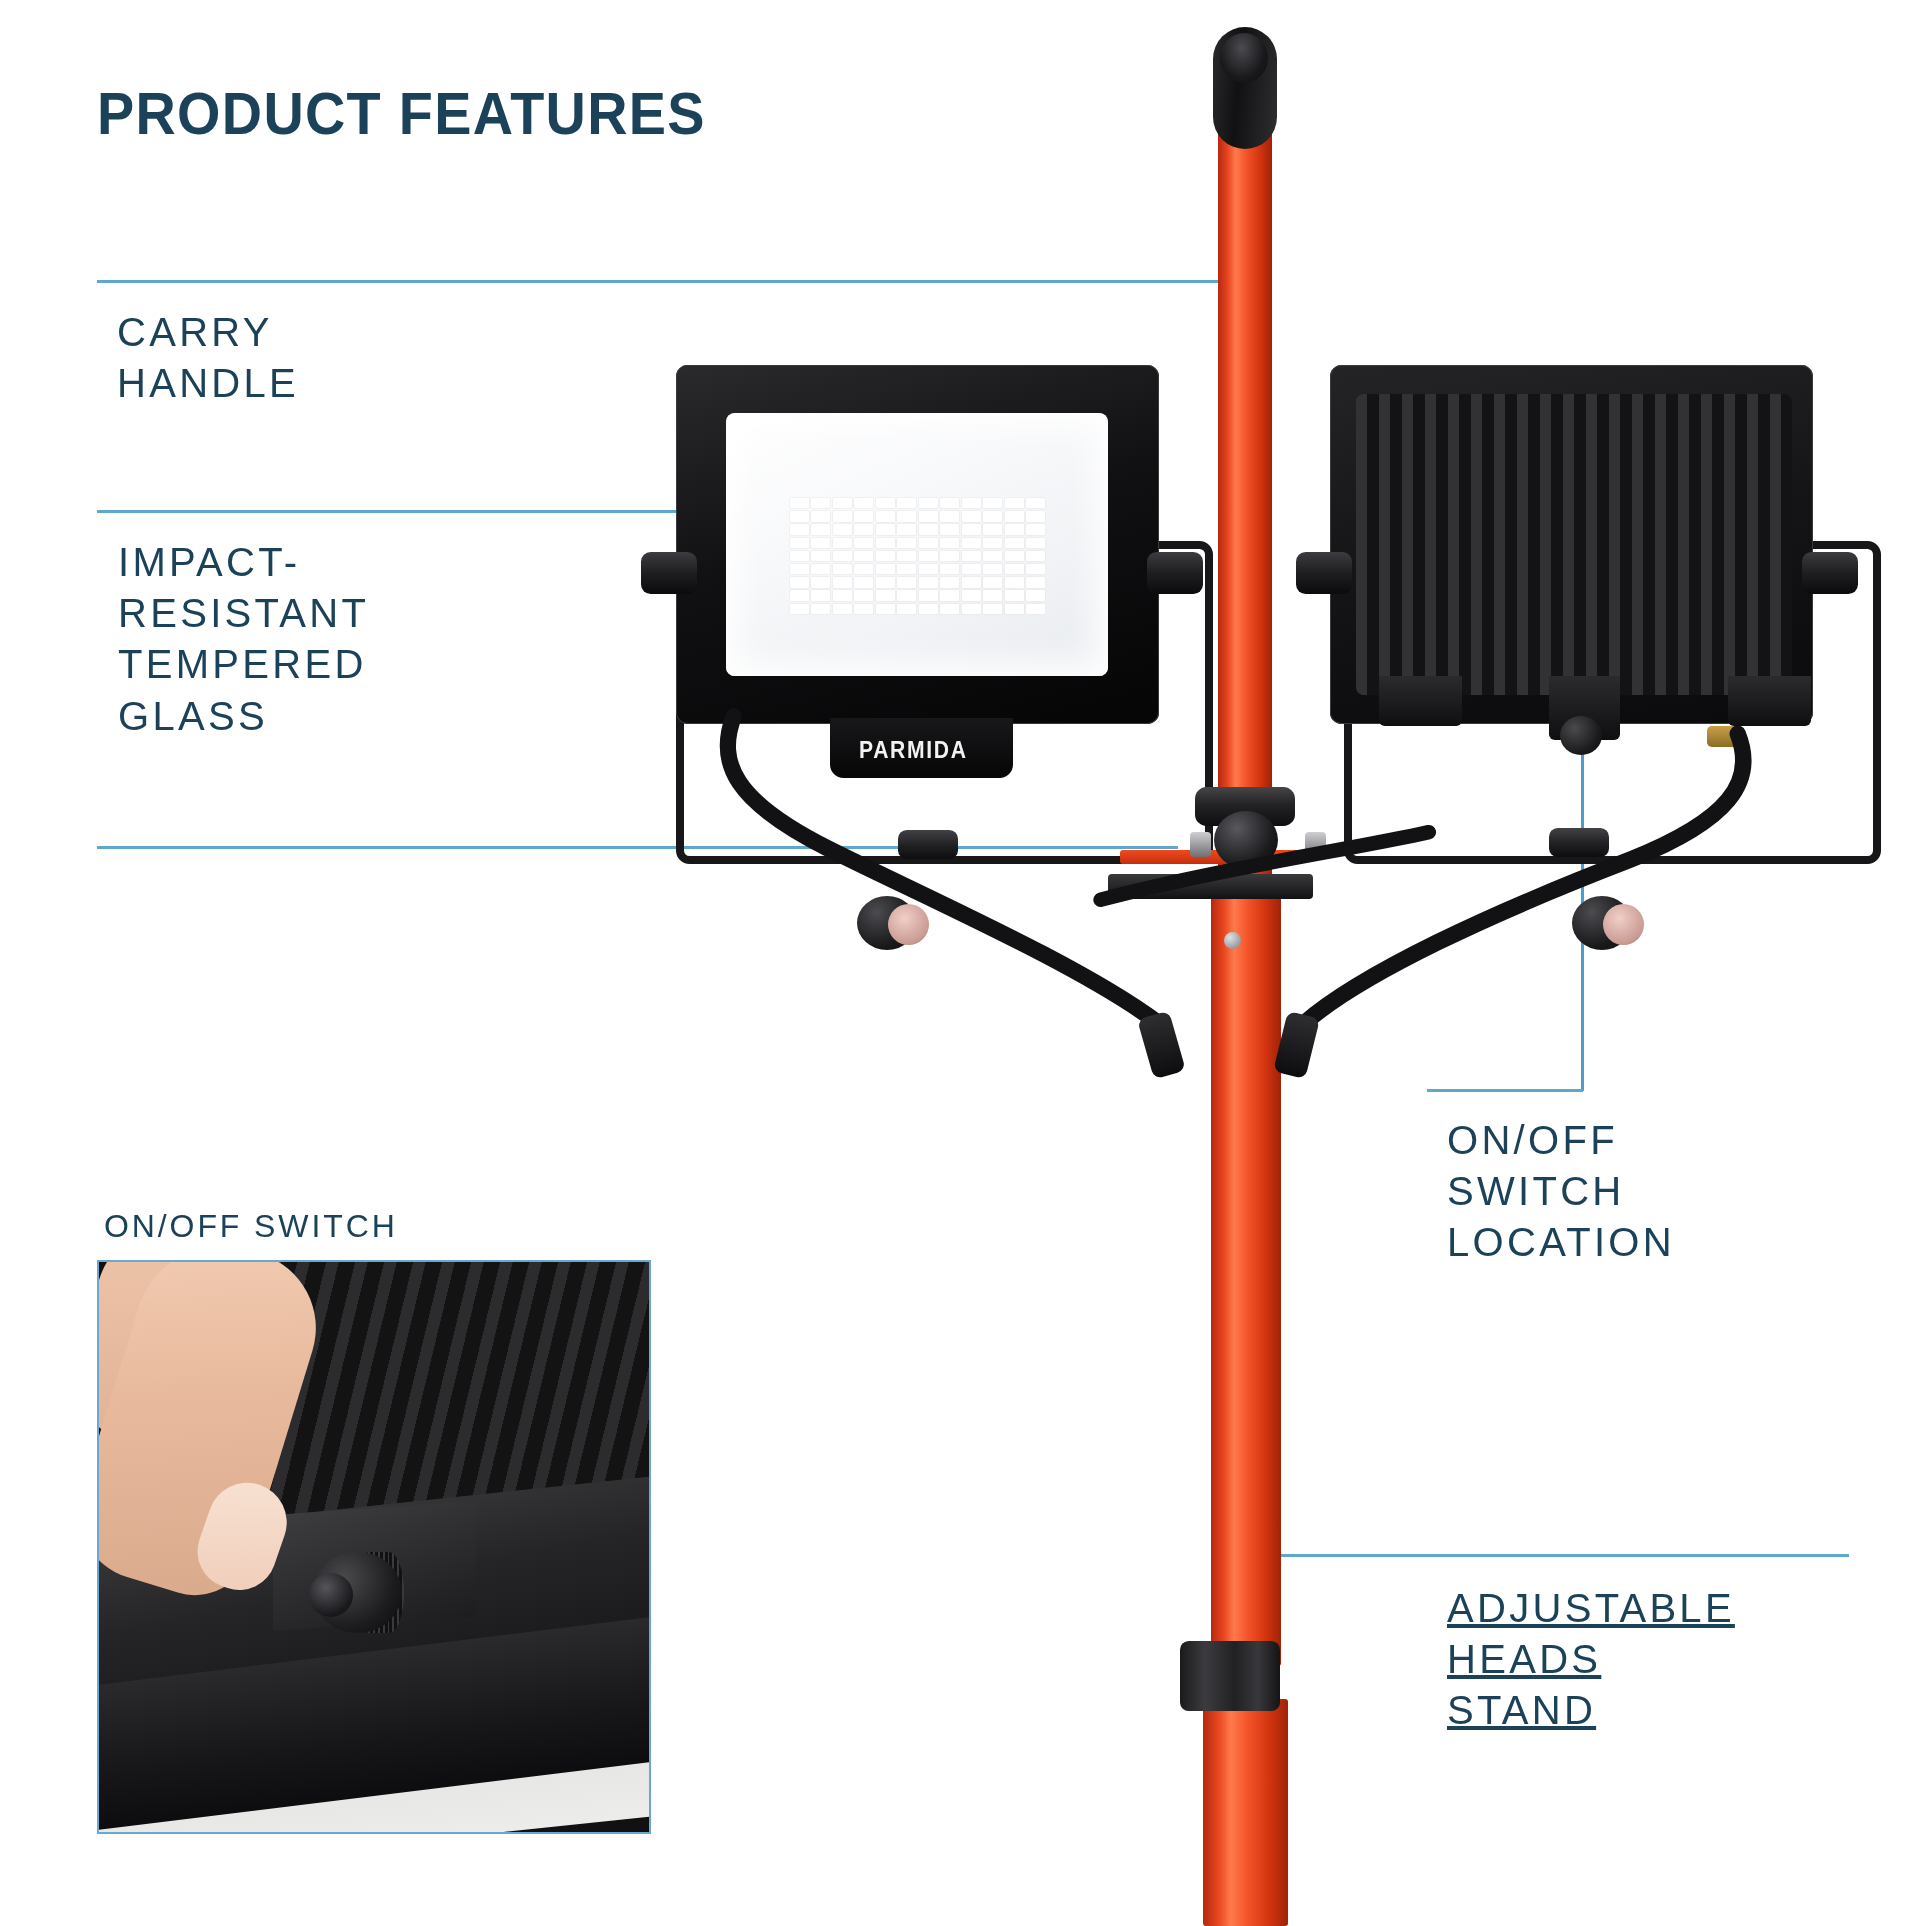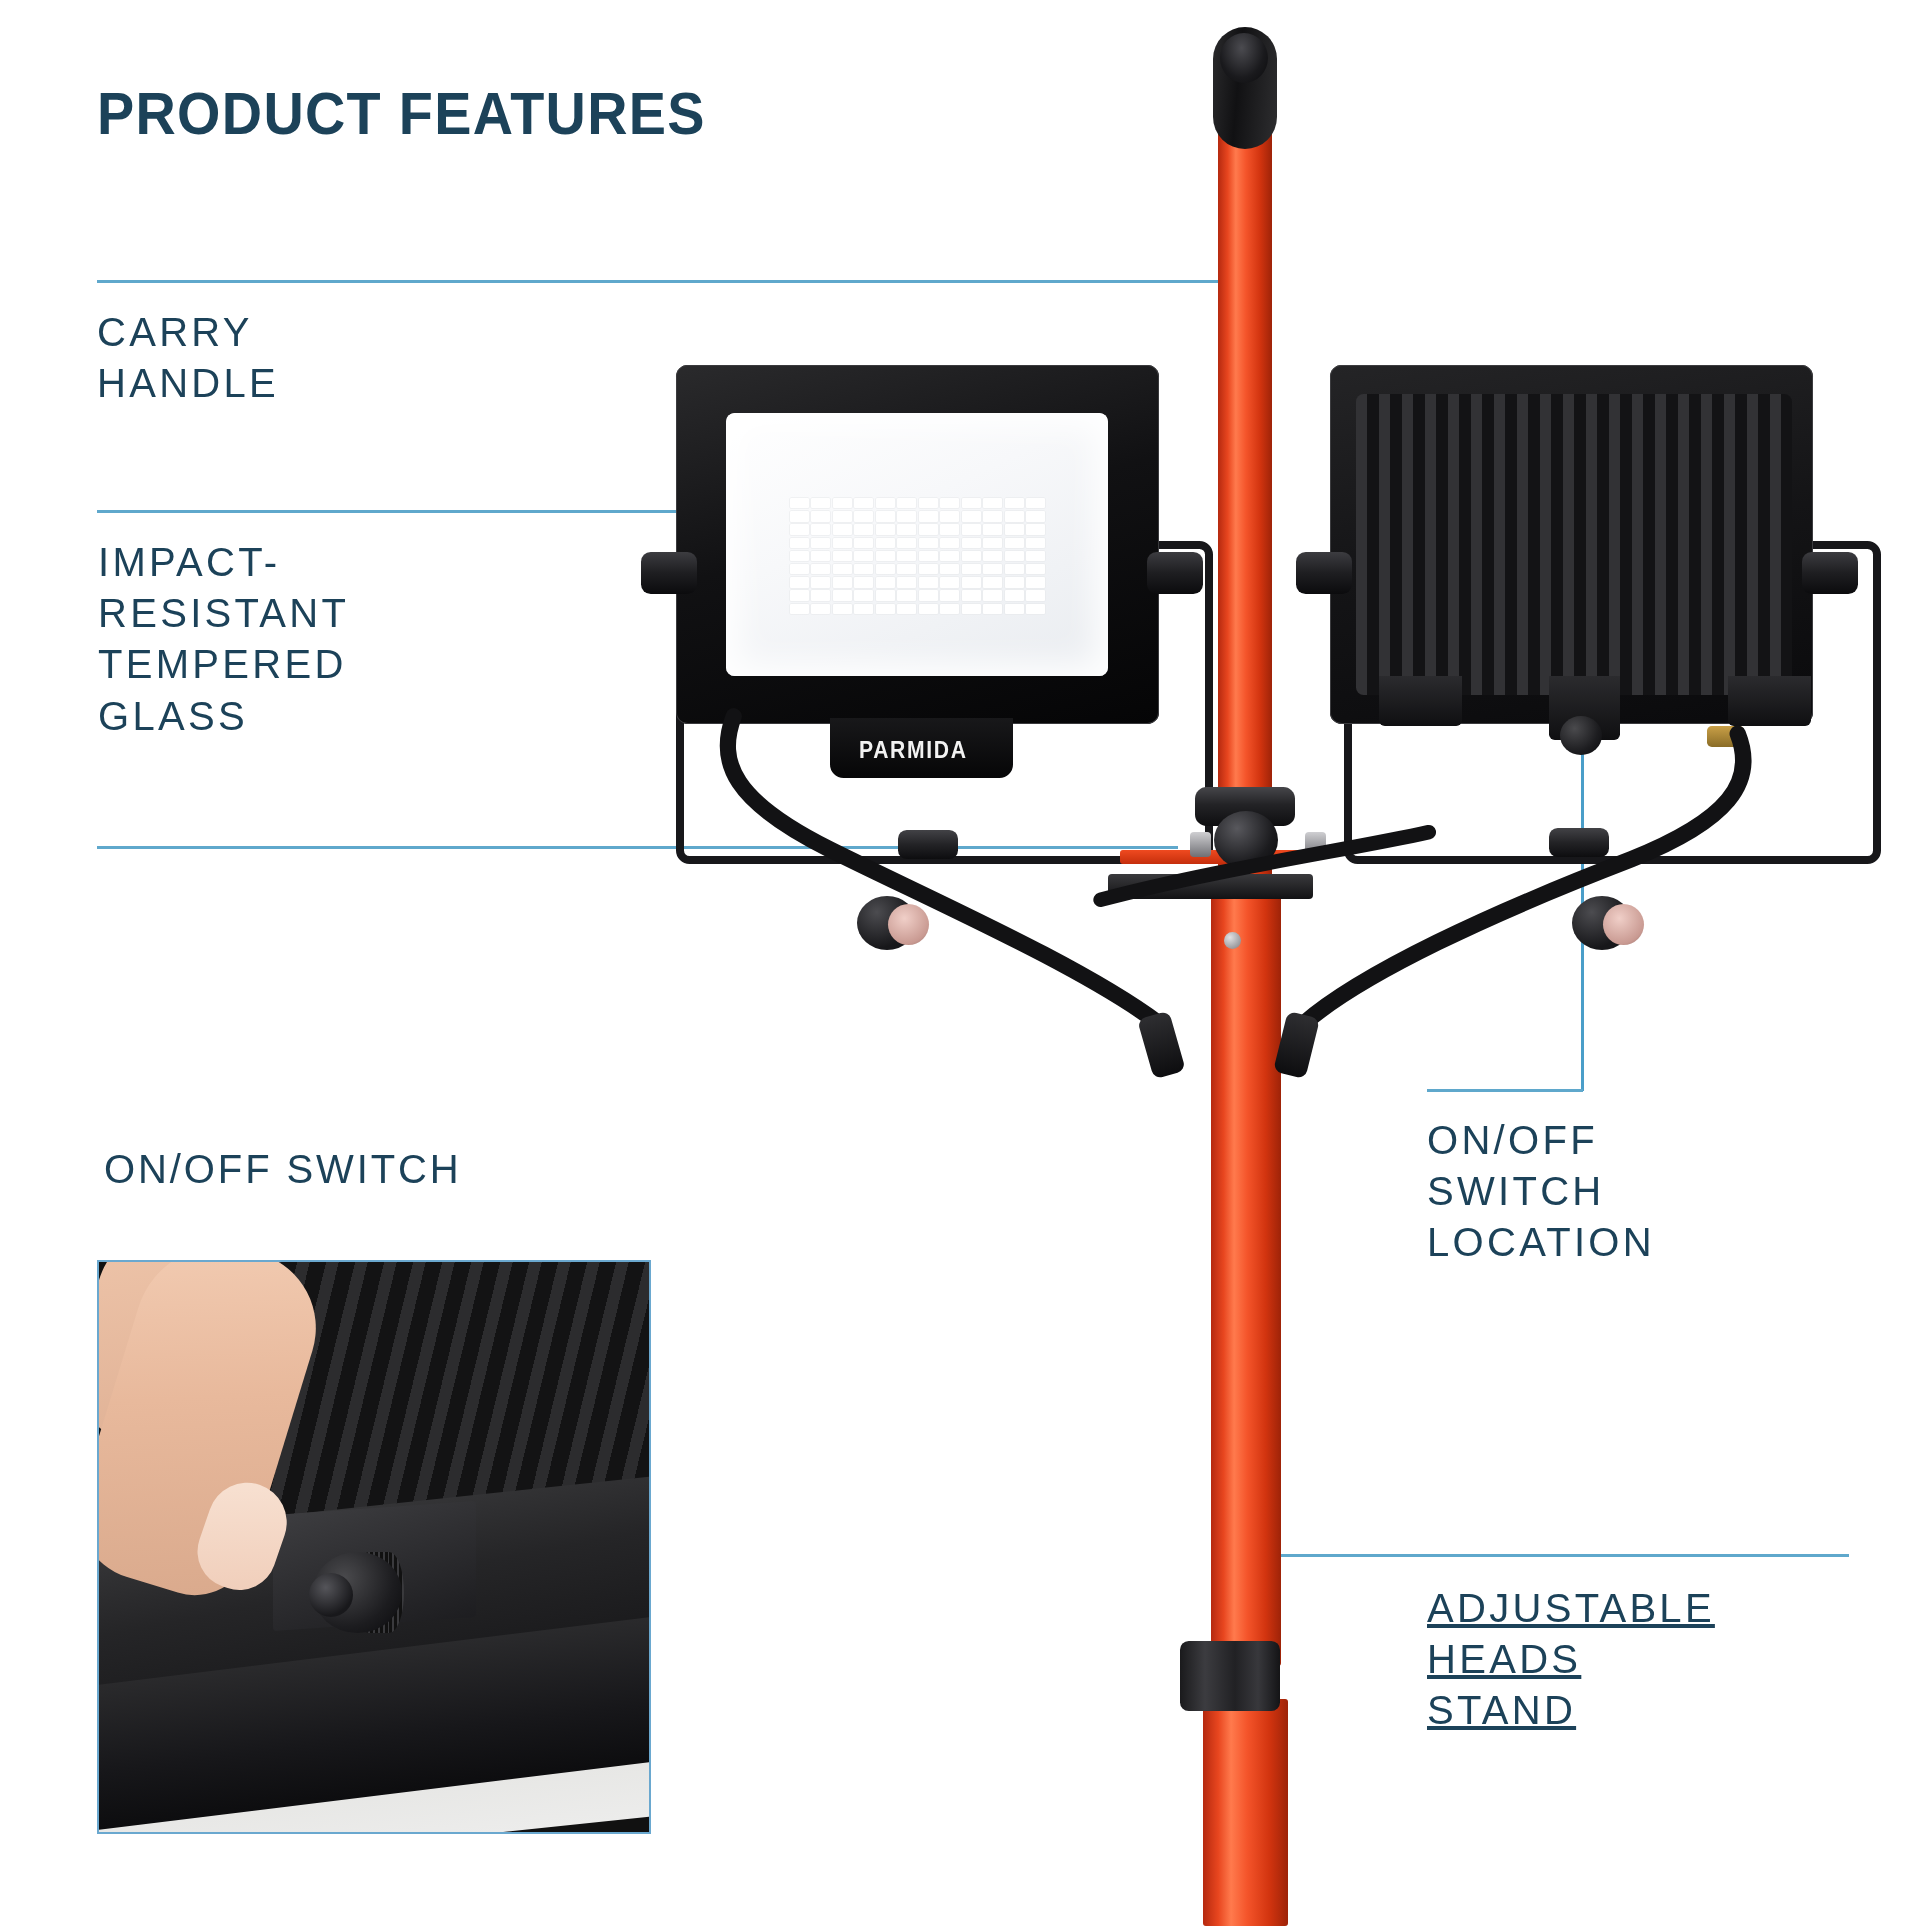--- a/index.html
+++ b/index.html
@@ -11,24 +11,24 @@
   #title{left:97px;top:79px;font-size:60px;font-weight:700;letter-spacing:1.4px;
          color:#1c4259;white-space:nowrap;transform:scaleX(.93);transform-origin:left center;}
 
   
   .lead-h{position:absolute;height:2.9px;background:#5fa8cc;}
   .lead-v{position:absolute;width:2.9px;background:#4a9ec9;}
 
   
   .feat{position:absolute;font-size:40px;line-height:1.28;letter-spacing:3.3px;
         font-weight:400;color:#1c4259;}
-  .feat span{display:block;white-space:nowrap;}
-
-  
-  #inset-cap{left:104px;top:1147px;font-size:40px;letter-spacing:2.9px;color:#1c4259;white-space:nowrap;}
+  .feat span{display:block;white-space:nowrap;margin-left:20px;}
+
+  
+  #inset-cap{left:104px;top:1208px;font-size:32px;letter-spacing:2.9px;color:#1c4259;white-space:nowrap;}
 
   
   #inset{left:97px;top:1260px;width:550px;height:570px;
          border:2.9px solid #6aa8cf;overflow:hidden;background:#111;}
   .inset-inner{position:absolute;inset:0;}
   
   .rib-top{position:absolute;left:-39px;top:-19.3px;width:657px;height:319px;
            background:
              repeating-linear-gradient(104deg,#2c2c2e 0px,#2c2c2e 12.6px,#131314 12.6px,#131314 29px),
              #1a1a1c;

